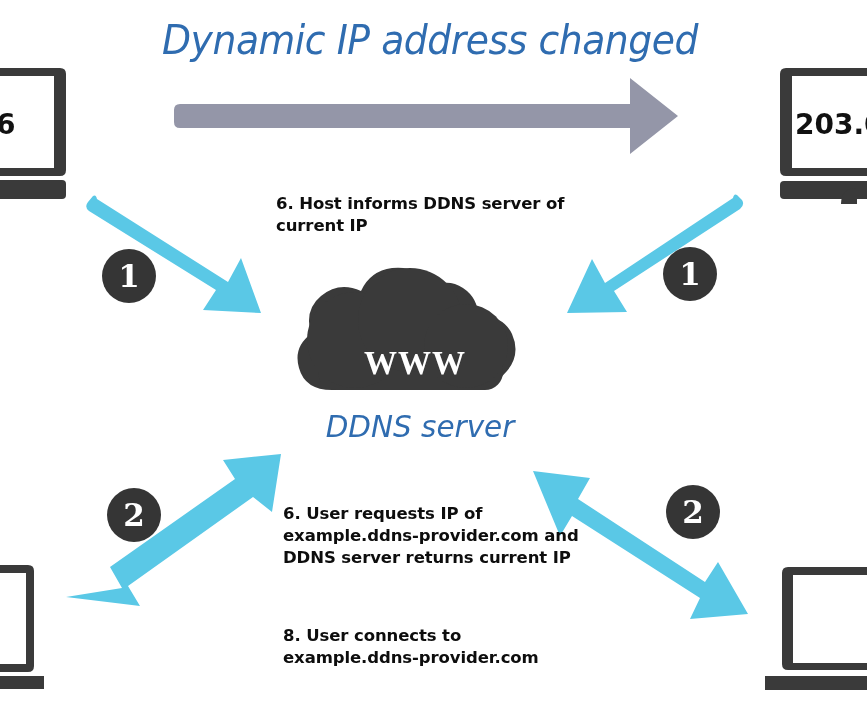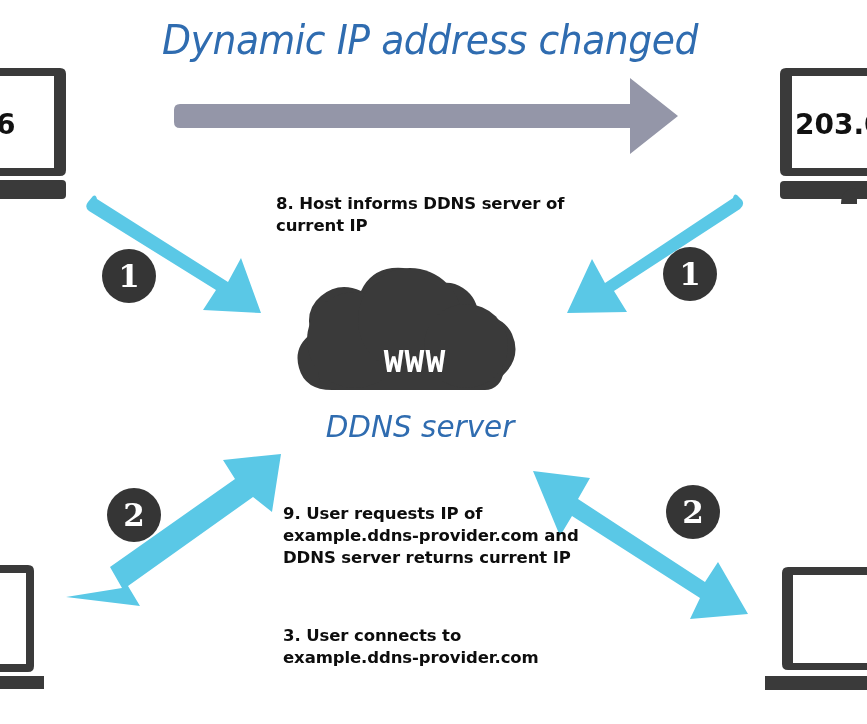--- a/index.html
+++ b/index.html
@@ -85,21 +85,21 @@
   #ip-left { left: -34px; top: 108px; }
   #ip-right { left: 795px; top: 108px; }
 
   
   .www-text {
     position: absolute;
     left: 330px;
     top: 345px;
     width: 170px;
     text-align: center;
-    font-family: Liberation Mono, monospace;
+    font-family: Liberation Serif, serif;
     font-size: 33px;
     font-weight: bold;
     color: #ffffff;
     letter-spacing: 1px;
   }
 
   
   .badge {
     position: absolute;
     width: 54px;
@@ -250,25 +250,25 @@
   <div class="title">Dynamic IP address changed</div>
 
   <div class="ip-label" id="ip-left">3.6</div>
 
   <div class="ip-label" id="ip-right">203.0</div>
 
   <div class="www-text">WWW</div>
 
   <div class="cloud-label">DDNS server</div>
 
-  <div class="step-text" id="step1-text">8. Host informs DDNS server of current IP</div>
-
-  <div class="step-text" id="step2-text">9. User requests IP of example.ddns-provider.com and DDNS server returns current IP</div>
-
-  <div class="step-text" id="step3-text">3. User connects to example.ddns-provider.com</div>
+  <div class="step-text" id="step1-text">6. Host informs DDNS server of current IP</div>
+
+  <div class="step-text" id="step2-text">6. User requests IP of example.ddns-provider.com and DDNS server returns current IP</div>
+
+  <div class="step-text" id="step3-text">8. User connects to example.ddns-provider.com</div>
 
   <div class="badge" id="badge-1-left">1</div>
 
   <div class="badge" id="badge-1-right">1</div>
 
   <div class="badge" id="badge-2-left">2</div>
 
   <div class="badge" id="badge-2-right">2</div>
 
 </div>

